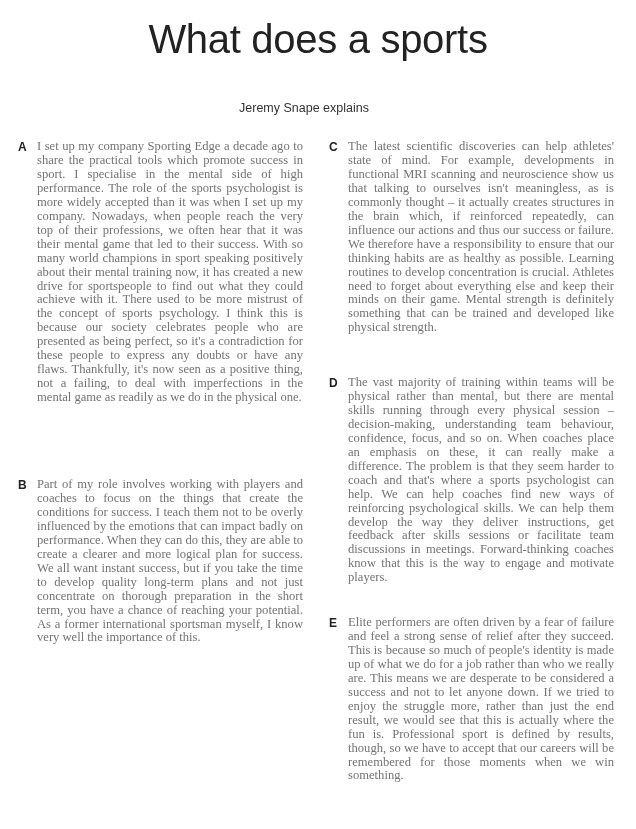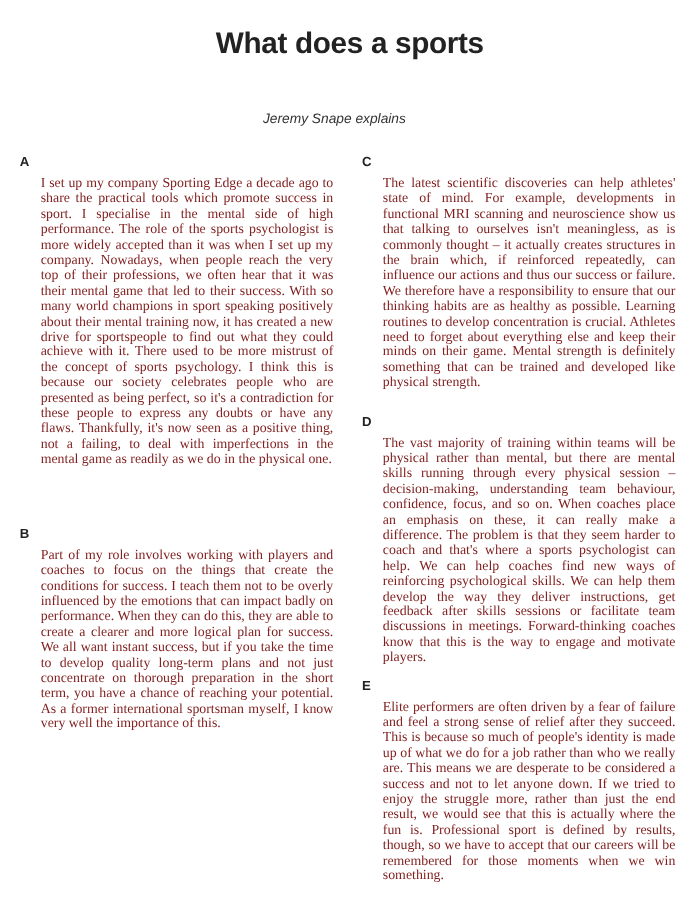--- a/index.html
+++ b/index.html
@@ -1,36 +1,35 @@
 <!DOCTYPE html>
 <html><head>
 <meta charset="utf-8">
 <style>
   html, body { margin: 0; padding: 0; background: #ffffff; }
   body { width: 636px; height: 829px; position: relative; overflow: hidden; color: #2a2a2a; }
   .title {
     position: absolute; left: 0; top: 20px; width: 636px; text-align: center;
-    font-family: "Liberation Sans", sans-serif; font-weight: bold; font-size: 27px; line-height: 39px;
+    font-family: "Liberation Sans", sans-serif; font-weight: normal; font-size: 40px; line-height: 39px;
     color: #222; letter-spacing: -0.3px;
   }
   .subtitle {
     position: absolute; left: 0; top: 101px; width: 608px; text-align: center;
-    font-family: "Liberation Sans", sans-serif; font-style: italic; font-size: 12.5px; color: #333;
+    font-family: "Liberation Sans", sans-serif; font-size: 12.5px; color: #333;
   }
   .section { position: absolute; }
   .label {
     position: absolute; left: 0; top: 0;
     font-family: "Liberation Sans", sans-serif; font-weight: bold; font-size: 12px; color: #222;
   }
   .body {
     position: absolute; left: 19px; top: 0;
     width: 266px; text-align: justify;
-    font-family: "Liberation Serif", serif; font-size: 12.6px; line-height: 13.95px; color: #7f1d1d;
+    font-family: "Liberation Serif", serif; font-size: 12.6px; line-height: 13.95px; color: #737373;
     hyphens: none;
-    margin-top: 20px;
   }
   #sec-a { left: 18px; top: 140px; }
   #sec-b { left: 18px; top: 478px; }
   #sec-c { left: 329px; top: 140px; }
   #sec-d { left: 329px; top: 376px; }
   #sec-e { left: 329px; top: 616px; }
 </style>
 </head>
 <body>
 

